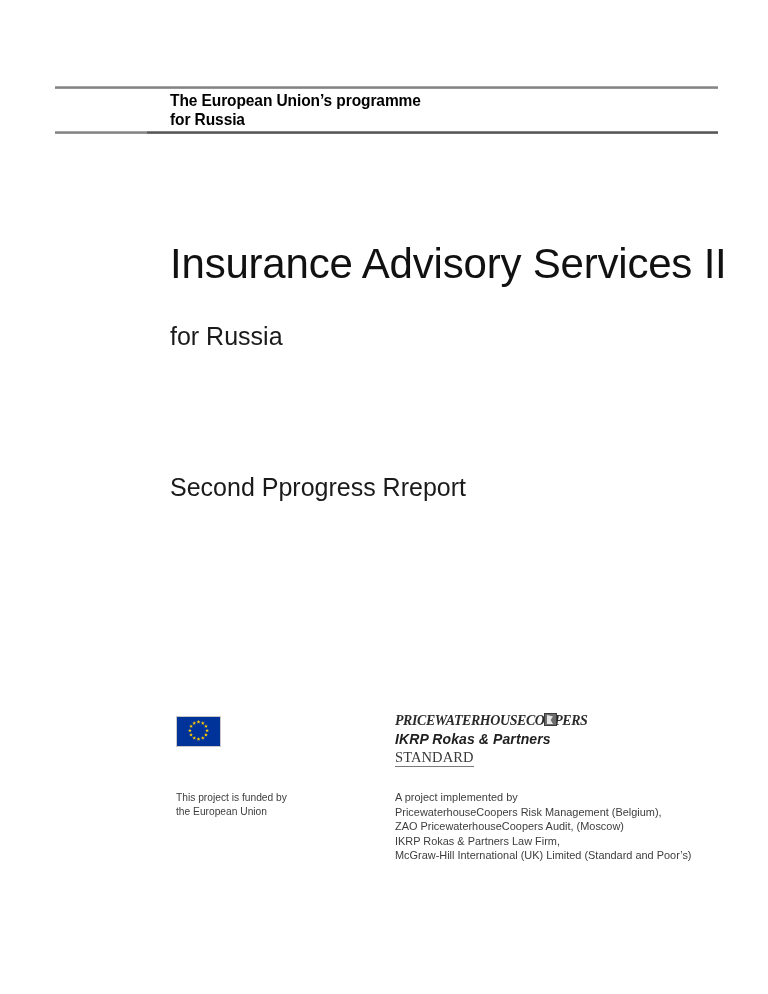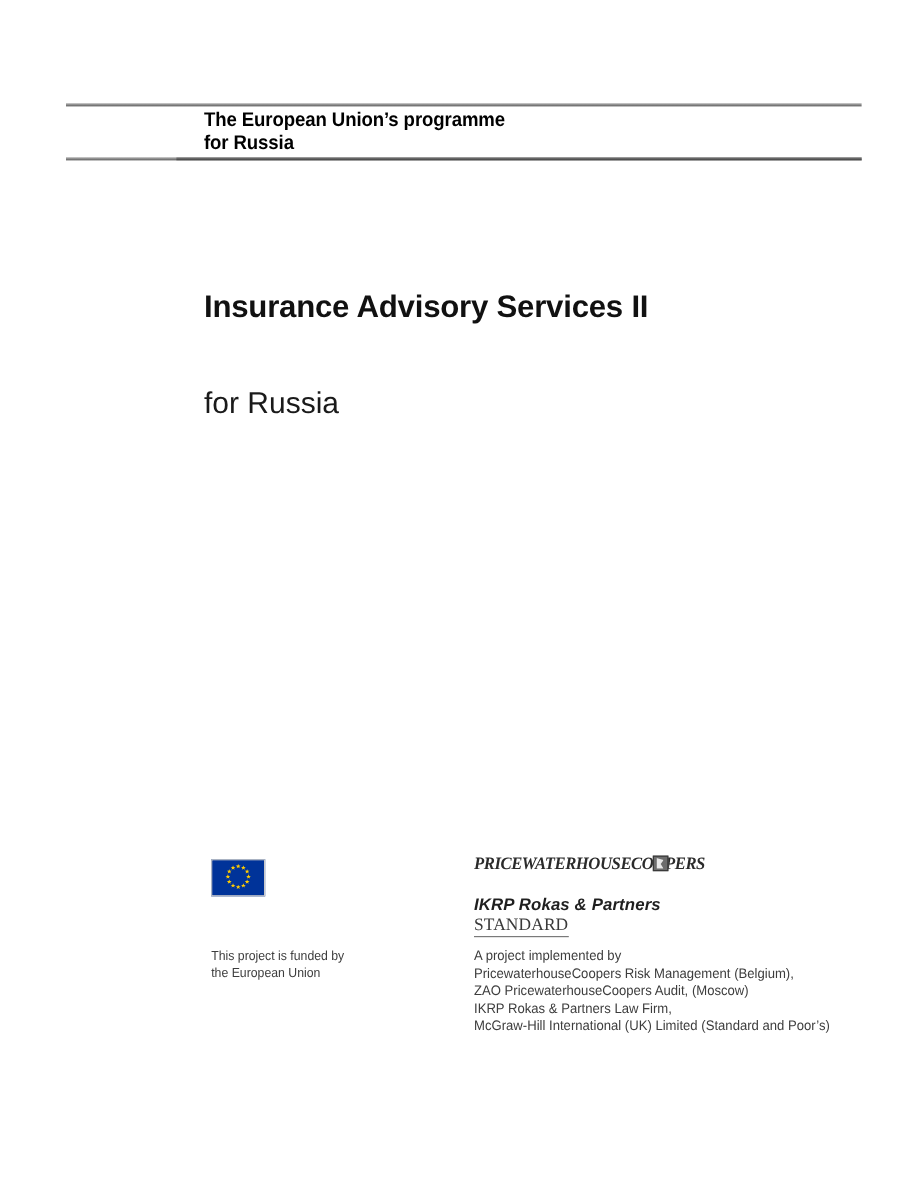--- a/index.html
+++ b/index.html
@@ -65,22 +65,22 @@
     white-space: pre-line;
     transform: scaleX(0.94);
     transform-origin: left top;
   }
 
   
   .title-main {
     position: absolute;
     left: 170px;
     top: 240px;
-    font-size: 26px;
-    font-weight: bold;
+    font-size: 42px;
+    font-weight: normal;
     letter-spacing: -0.2px;
     color: #111111;
     white-space: nowrap;
   }
   .title-sub {
     position: absolute;
     left: 170px;
     top: 322px;
     font-size: 25px;
     font-weight: normal;
@@ -158,21 +158,21 @@
     content: "";
     position: absolute;
     left: 2px;
     top: 1px;
     width: 6px;
     height: 9px;
     background: #e8e8e8;
     clip-path: polygon(0 0, 100% 18%, 60% 55%, 100% 100%, 0 100%);
   }
   .ikrp-row {
-    margin-top: 16px;
+    margin-top: 2px;
     font-family: "Liberation Sans", sans-serif;
     font-weight: bold;
     font-style: italic;
     font-size: 14px;
     letter-spacing: 0.1px;
     color: #1f1f1f;
     white-space: nowrap;
   }
   .sp-row {
     margin-top: 3px;
@@ -225,20 +225,21 @@
     <div class="header-text">The European Union’s programme
 for Russia</div>
     <div class="rule rule-bottom"></div>
     <div class="rule-bottom-accent"></div>
   </div>
 
   <div class="title-main">Insurance Advisory Services II</div>
 
   <div class="title-sub">for Russia</div>
 
+  <div class="report-line">Second Pprogress Rreport</div>
 
 
   <div class="eu-flag">
     <svg viewBox="0 0 90 60" xmlns="http://www.w3.org/2000/svg" aria-hidden="true">
       <rect x="0" y="0" width="90" height="60" fill="#003399"></rect>
       <g fill="#FFCC00">
         <g transform="translate(45,10)">
             <polygon points="0,-4 1.18,-1.24 4.2,-1.24 1.75,0.55 2.6,3.4 0,1.7 -2.6,3.4 -1.75,0.55 -4.2,-1.24 -1.18,-1.24"></polygon>
           </g>
         <g transform="translate(54,12.4)">

